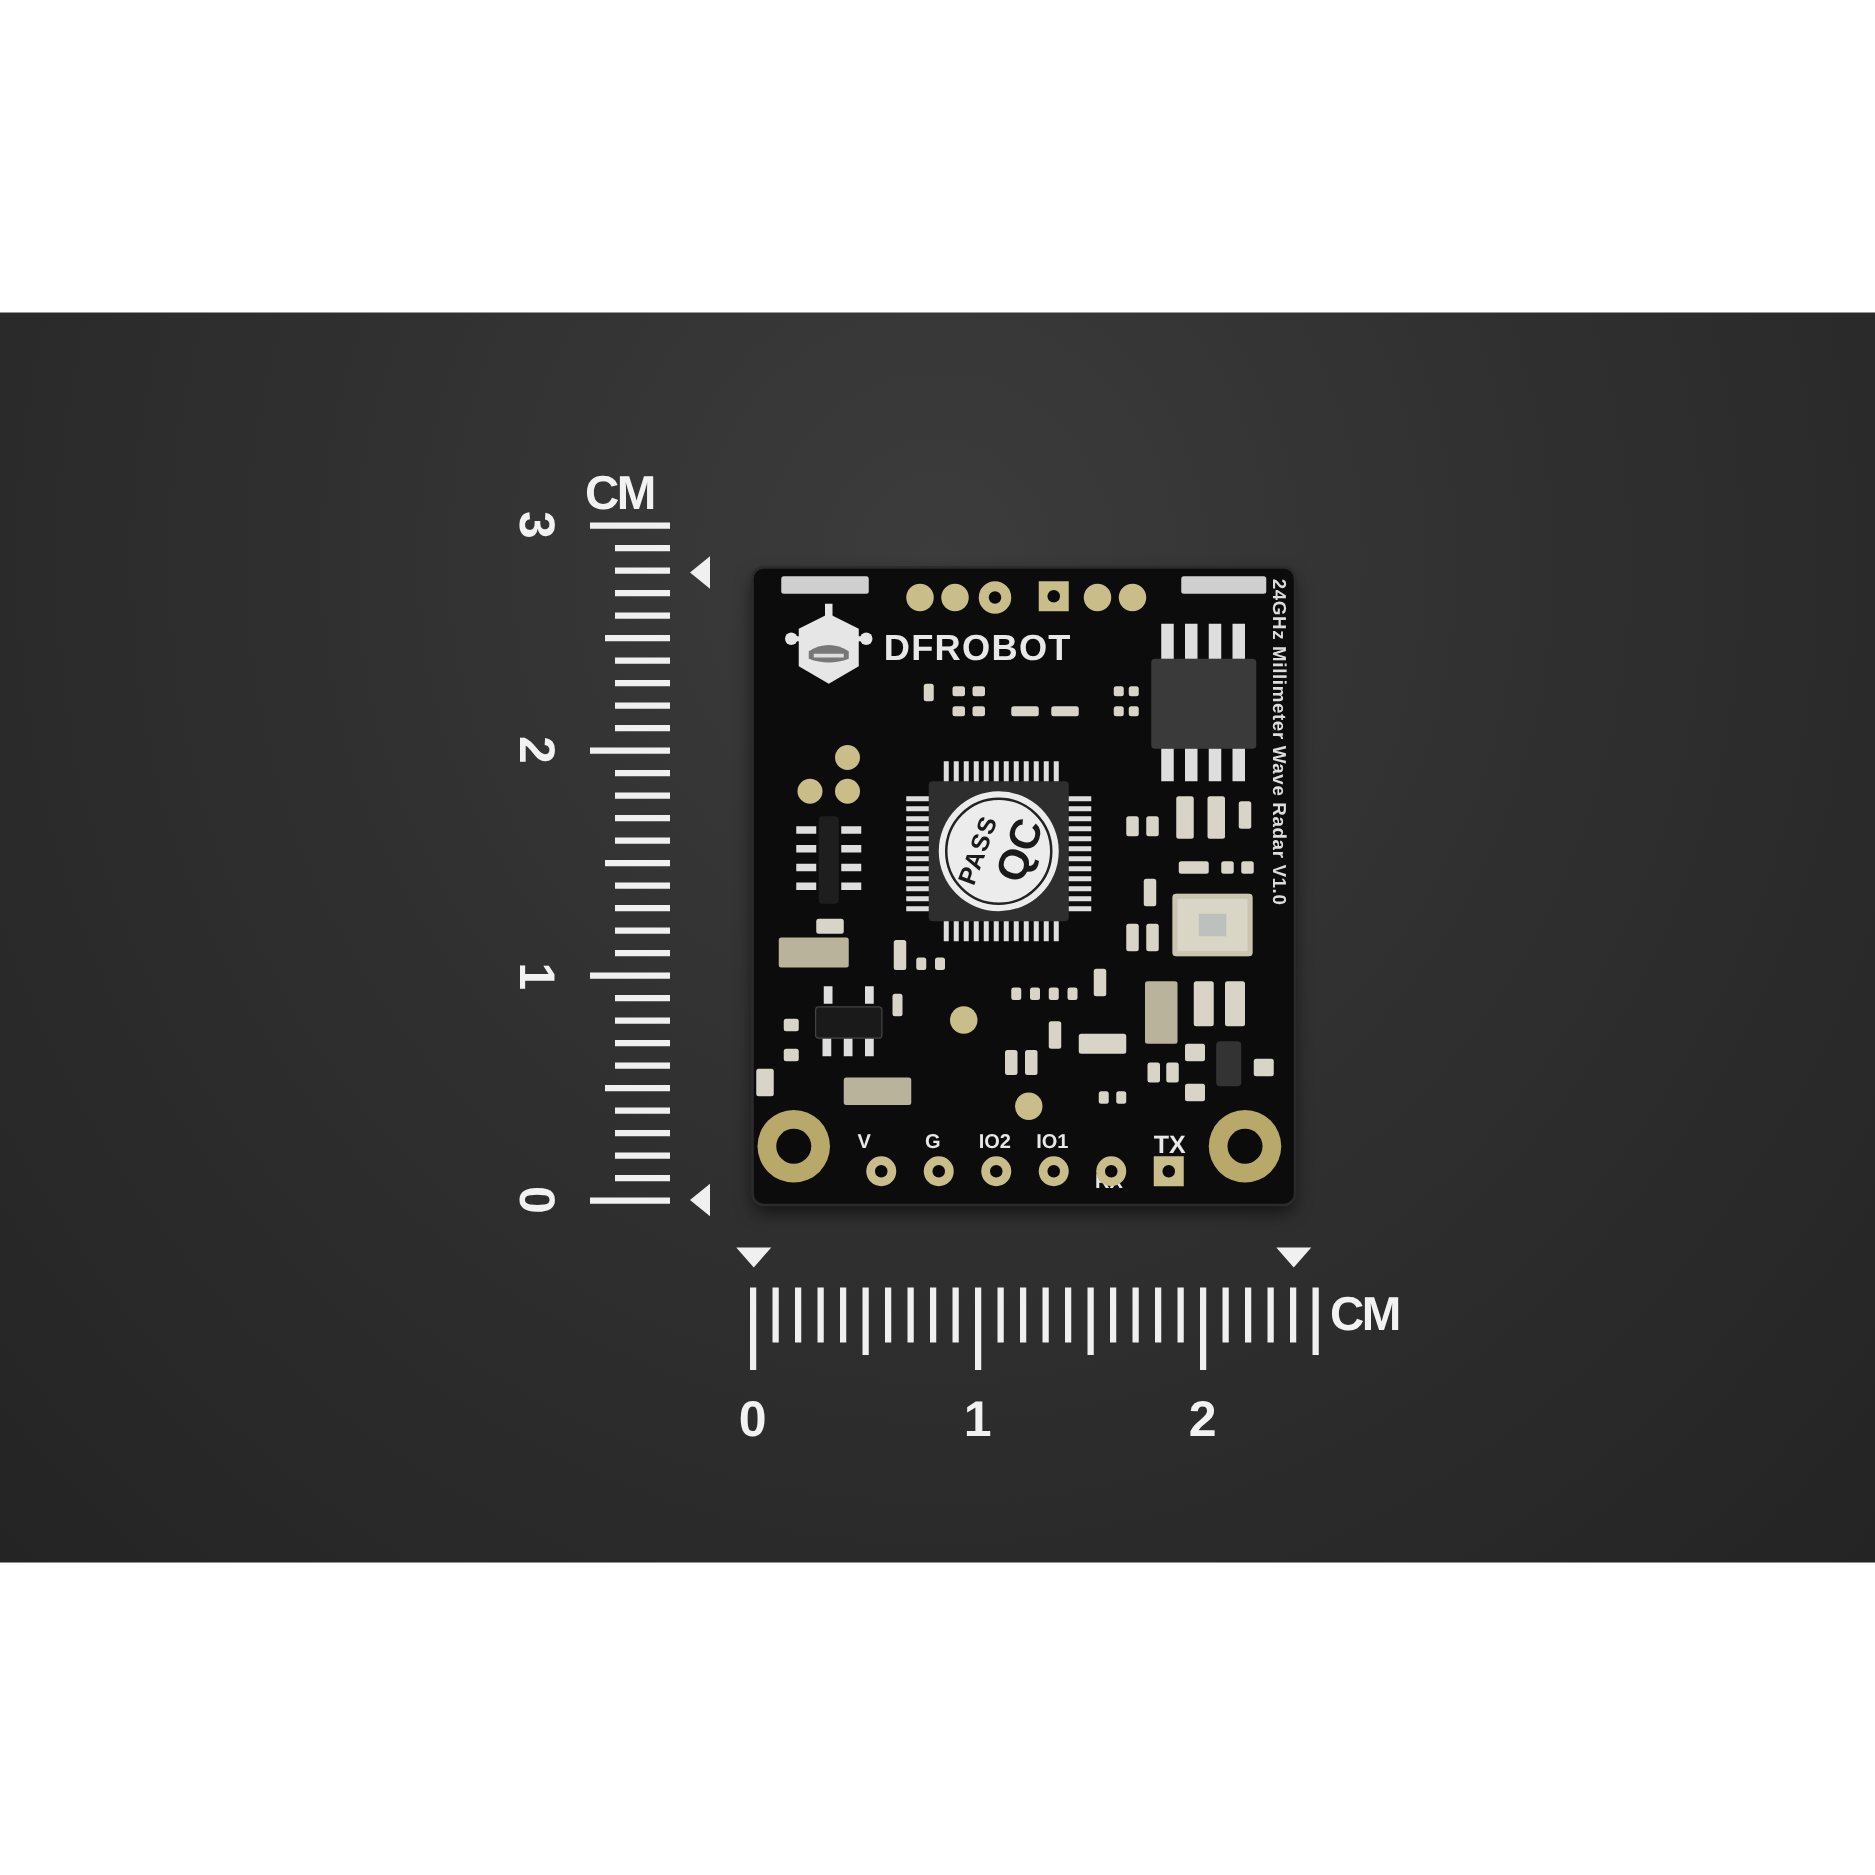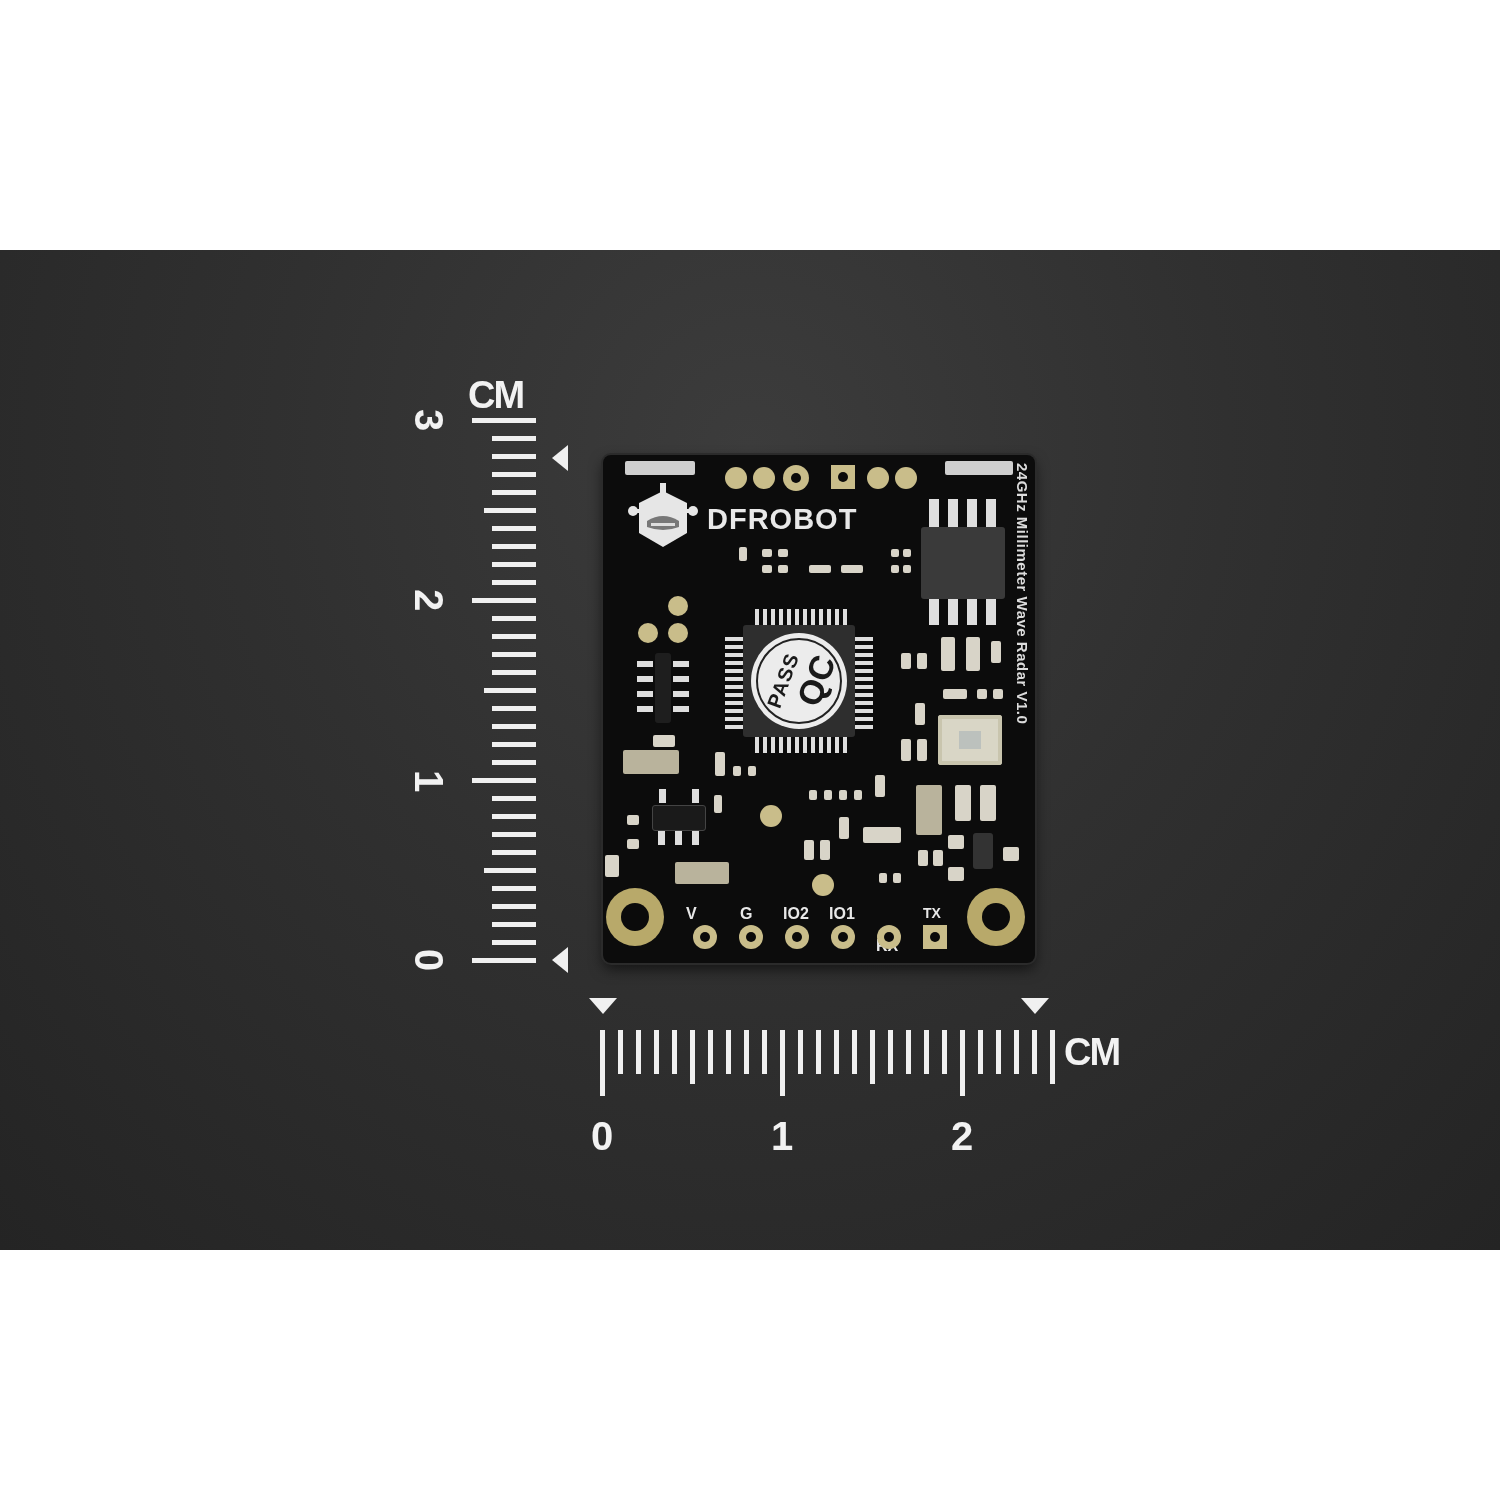--- a/index.html
+++ b/index.html
@@ -292,21 +292,21 @@
   <div class="smd" style="left:290px; top:418px; width:8px; height:10px;"></div>
 
   <div class="mount" style="left:3px; top:433px;"></div>
   <div class="mount" style="left:364px; top:433px;"></div>
 
   <div class="silk" style="left:83px; top:451px; font-size:16px;">V</div>
   <div class="silk" style="left:137px; top:451px; font-size:16px;">G</div>
   <div class="silk" style="left:180px; top:451px; font-size:16px;">IO2</div>
   <div class="silk" style="left:226px; top:451px; font-size:16px;">IO1</div>
   <div class="silk" style="left:273px; top:451px; font-size:16px;margin-top:32px;">RX</div>
-  <div class="silk" style="left:320px; top:451px; font-size:14px;">TX</div>
+  <div class="silk" style="left:320px; top:451px; font-size:20px;">TX</div>
 
   <div class="pad" style="left:90px; top:470px; width:24px; height:24px;"></div>
   <div class="pad" style="left:136px; top:470px; width:24px; height:24px;"></div>
   <div class="pad" style="left:182px; top:470px; width:24px; height:24px;"></div>
   <div class="pad" style="left:228px; top:470px; width:24px; height:24px;"></div>
   <div class="pad" style="left:274px; top:470px; width:24px; height:24px;"></div>
   <div class="sqpad" style="left:320px; top:470px; width:24px; height:24px;"></div>
   <div class="pad-hole" style="left:97px; top:477px; width:10px; height:10px;"></div>
   <div class="pad-hole" style="left:143px; top:477px; width:10px; height:10px;"></div>
   <div class="pad-hole" style="left:189px; top:477px; width:10px; height:10px;"></div>

